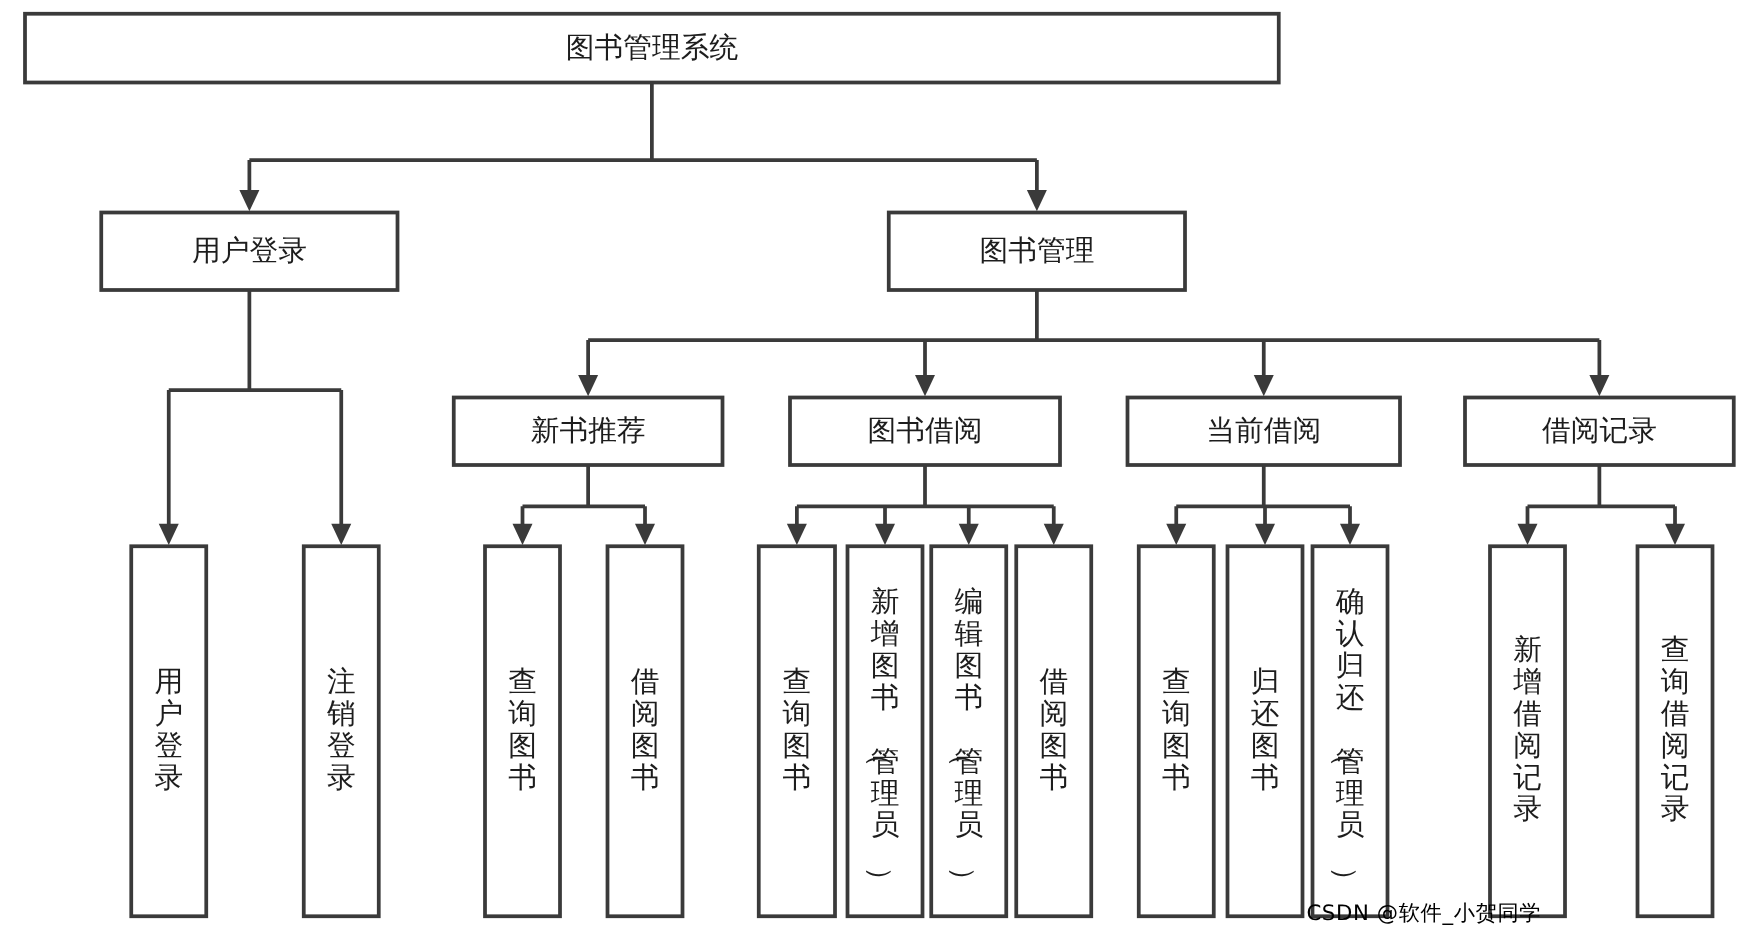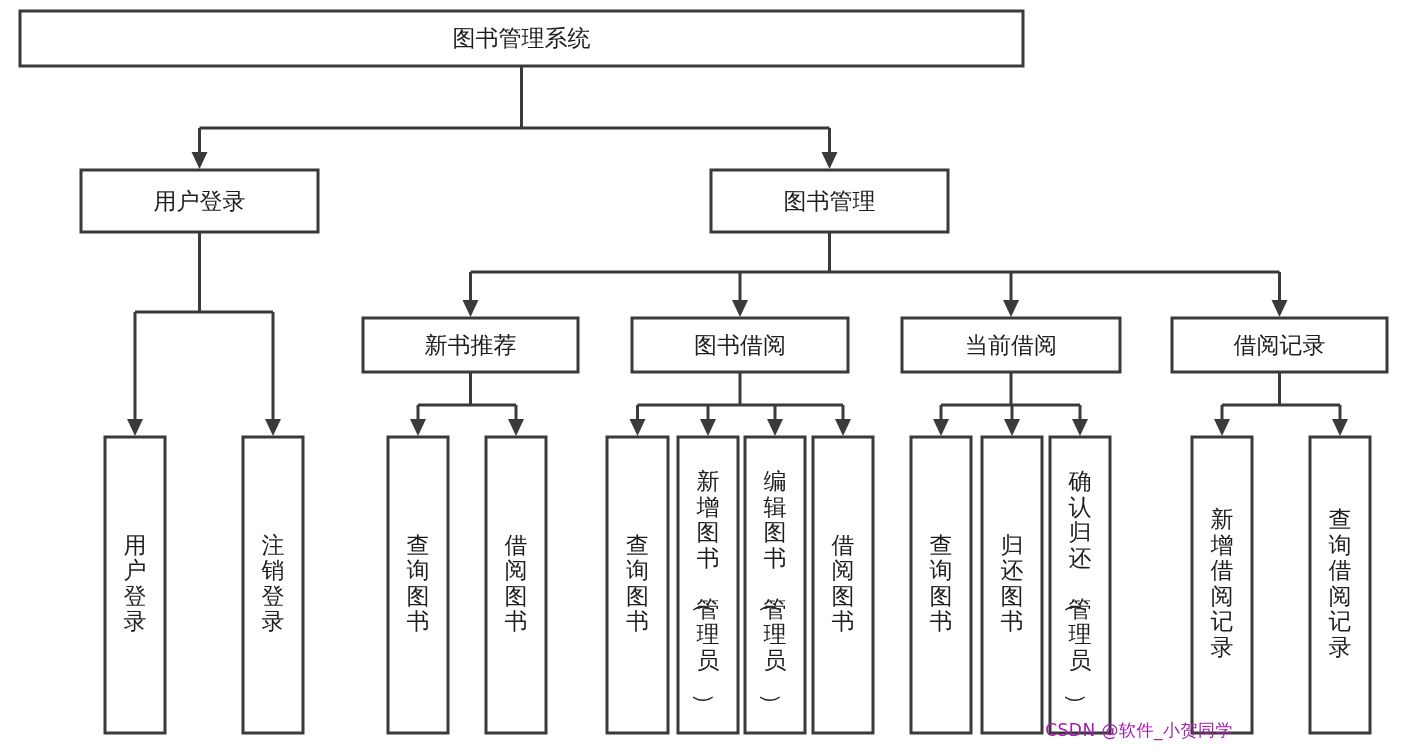--- a/index.html
+++ b/index.html
@@ -53,21 +53,21 @@
   .arrow-head {
     fill: #3a3a3a;
     stroke: none;
   }
   .watermark {
     position: absolute;
     right: 14px;
     bottom: 5px;
     font-family: "DejaVu Sans", "Liberation Sans", sans-serif;
     font-size: 17px;
-    color: #a21caf;
+    color: #000000;
     letter-spacing: 0.5px;
     white-space: nowrap;
     user-select: none;
   }
 </style>
 </head>
 <body>
 
 <div id="diagram-root">
   <svg class="flow" viewBox="0 0 1405 747">

